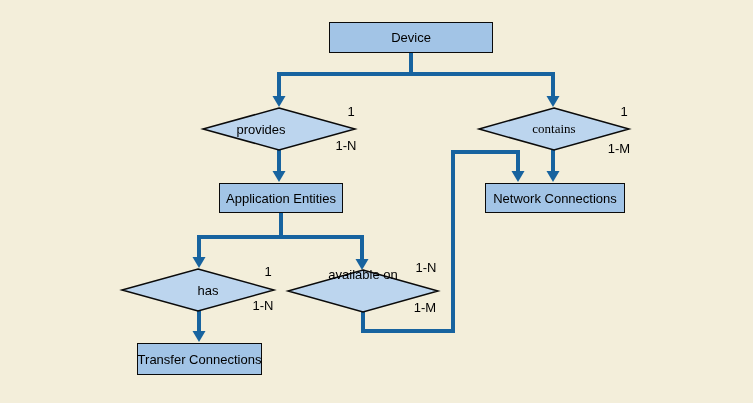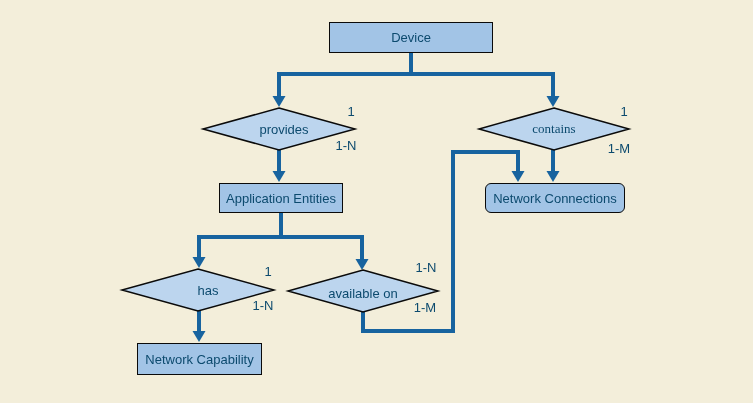--- a/index.html
+++ b/index.html
@@ -6,21 +6,21 @@
     margin: 0;
     padding: 0;
     font-family: "Liberation Sans", sans-serif;
   }
   .canvas {
     position: relative;
     width: 753px;
     height: 403px;
     background: var(--background, #f3eeda);
     overflow: hidden;
-    color: #0c4a6e;
+    color: #000000;
   }
   .layer {
     position: absolute;
     left: 0;
     top: 0;
   }
   .conn {
     fill: none;
     stroke: var(--connector, #17639f);
     stroke-width: 4;
@@ -89,27 +89,27 @@
     <polygon class="arrow" points="511.5,171 524.5,171 518,182"></polygon>
 
     <polygon class="diamond" points="279,108 355,129 279,150 203,129"></polygon>
     <polygon class="diamond" points="554,108 629,129 554,150 479,129"></polygon>
     <polygon class="diamond" points="198,269 274,290 198,311 122,290"></polygon>
     <polygon class="diamond" points="363,270 438,291 363,312 288,291"></polygon>
   </svg>
 
   <div class="box" style="left:329px; top:22px; width:164px; height:31px;">Device</div>
   <div class="box" style="left:219px; top:183px; width:124px; height:30px;">Application Entities</div>
-  <div class="box" style="left:485px; top:183px; width:140px; height:30px;border-radius:6px;">Network Connections</div>
-  <div class="box" style="left:137px; top:343px; width:125px; height:32px;">Network Capability</div>
+  <div class="box" style="left:485px; top:183px; width:140px; height:30px;">Network Connections</div>
+  <div class="box" style="left:137px; top:343px; width:125px; height:32px;">Transfer Connections</div>
 
-  <div class="dlabel" style="left:284px; top:129px;">provides</div>
+  <div class="dlabel" style="left:261px; top:129px;">provides</div>
   <div class="dlabel" style="left:554px; top:129px;font-family:Liberation Serif, serif;">contains</div>
   <div class="dlabel" style="left:208px; top:290px;">has</div>
-  <div class="dlabel" style="left:363px; top:293px;">available on</div>
+  <div class="dlabel" style="left:363px; top:274px;">available on</div>
 
   <span class="card" style="left:351px; top:111px;">1</span>
   <span class="card" style="left:346px; top:145px;">1-N</span>
   <span class="card" style="left:624px; top:111px;">1</span>
   <span class="card" style="left:619px; top:148px;">1-M</span>
   <span class="card" style="left:268px; top:271px;">1</span>
   <span class="card" style="left:263px; top:305px;">1-N</span>
   <span class="card" style="left:426px; top:267px;">1-N</span>
   <span class="card" style="left:425px; top:307px;">1-M</span>
 

